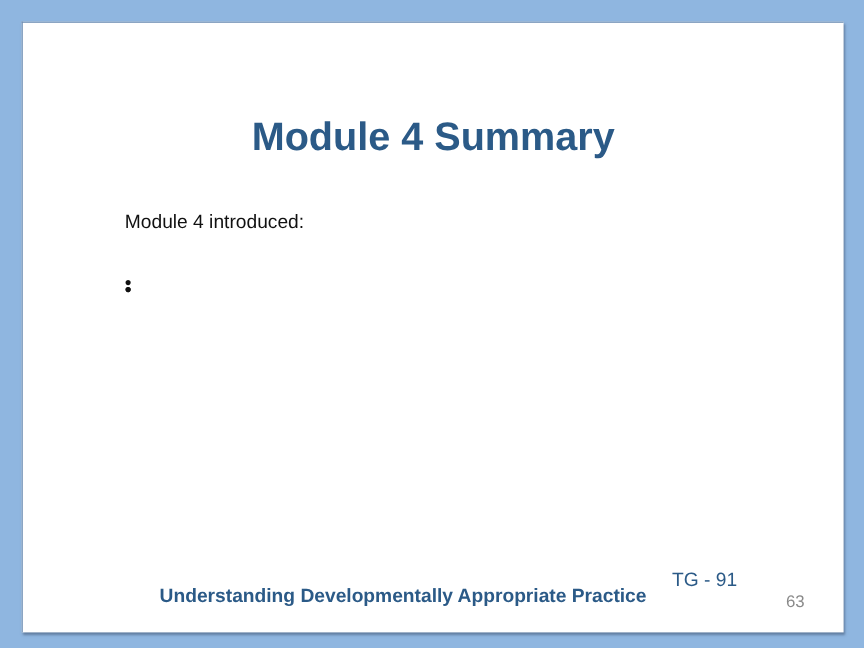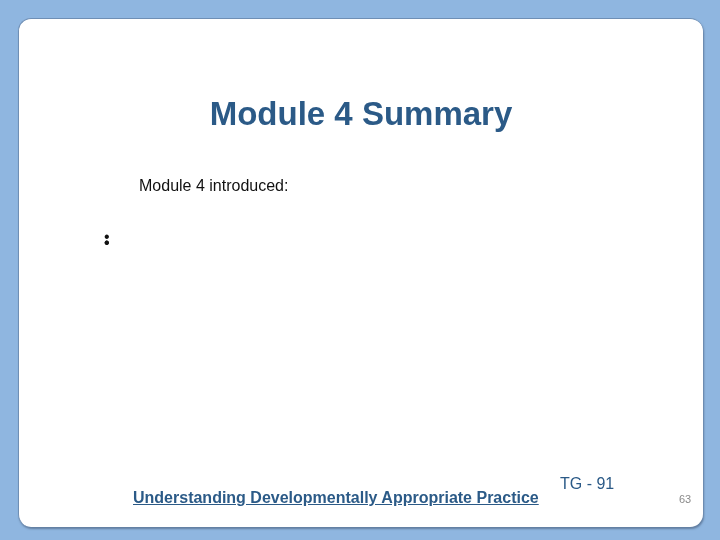--- a/index.html
+++ b/index.html
@@ -9,56 +9,55 @@
       font-family: "Liberation Sans", sans-serif;
       position: relative;
     }
     .slide {
       position: absolute; left: 18px; top: 18px;
       width: 684px; height: 508px;
       background: #ffffff;
       border-top: 1px solid #6f8fb5;
       border-left: 1px solid #6f8fb5;
       box-shadow: 1px 2px 2px rgba(60,80,110,0.55);
-      border-radius: 13px;
     }
     .title {
       position: absolute; left: 0; right: 0; top: 76px;
       text-align: center;
       font-size: 33px; font-weight: bold;
       color: #2b5a87;
       letter-spacing: 0px;
     }
     .intro {
       position: absolute; left: 85px; top: 158px;
-      font-size: 16px; color: #111; margin-left: 35px;
+      font-size: 16px; color: #111;
     }
     .bullets {
       position: absolute; left: 85px; top: 208px;
       width: 520px;
       margin: 0; padding: 0; list-style: none;
       font-size: 16px; color: #111; line-height: 20px;
     }
     .bullets li {
       position: relative; padding-left: 22px; margin-bottom: 6px;
     }
     .bullets li .dot {
       position: absolute; left: 0; top: 0;
     }
     .tg {
       position: absolute; left: 541px; top: 456px;
       font-size: 16px; color: #2b5a87;
     }
     .footer {
       position: absolute; left: 114px; top: 470px;
-      font-size: 16px; font-weight: bold; color: #2b5a87; text-decoration: underline;
+      font-size: 16px; font-weight: bold; color: #2b5a87;
     }
     .pagenum {
-      position: absolute; left: 660px; top: 474px;
-      font-size: 11px; color: #8a8a8a; text-align: center;
+      position: absolute; left: 636px; top: 474px;
+      font-size: 14px; color: #8a8a8a; text-align: center;
     }
   </style>
 </head>
 <body>
 
 <div class="slide">
   <div class="title">Module 4 Summary</div>
   <div class="intro">Module 4 introduced:</div>
   <ul class="bullets">
     <li>

